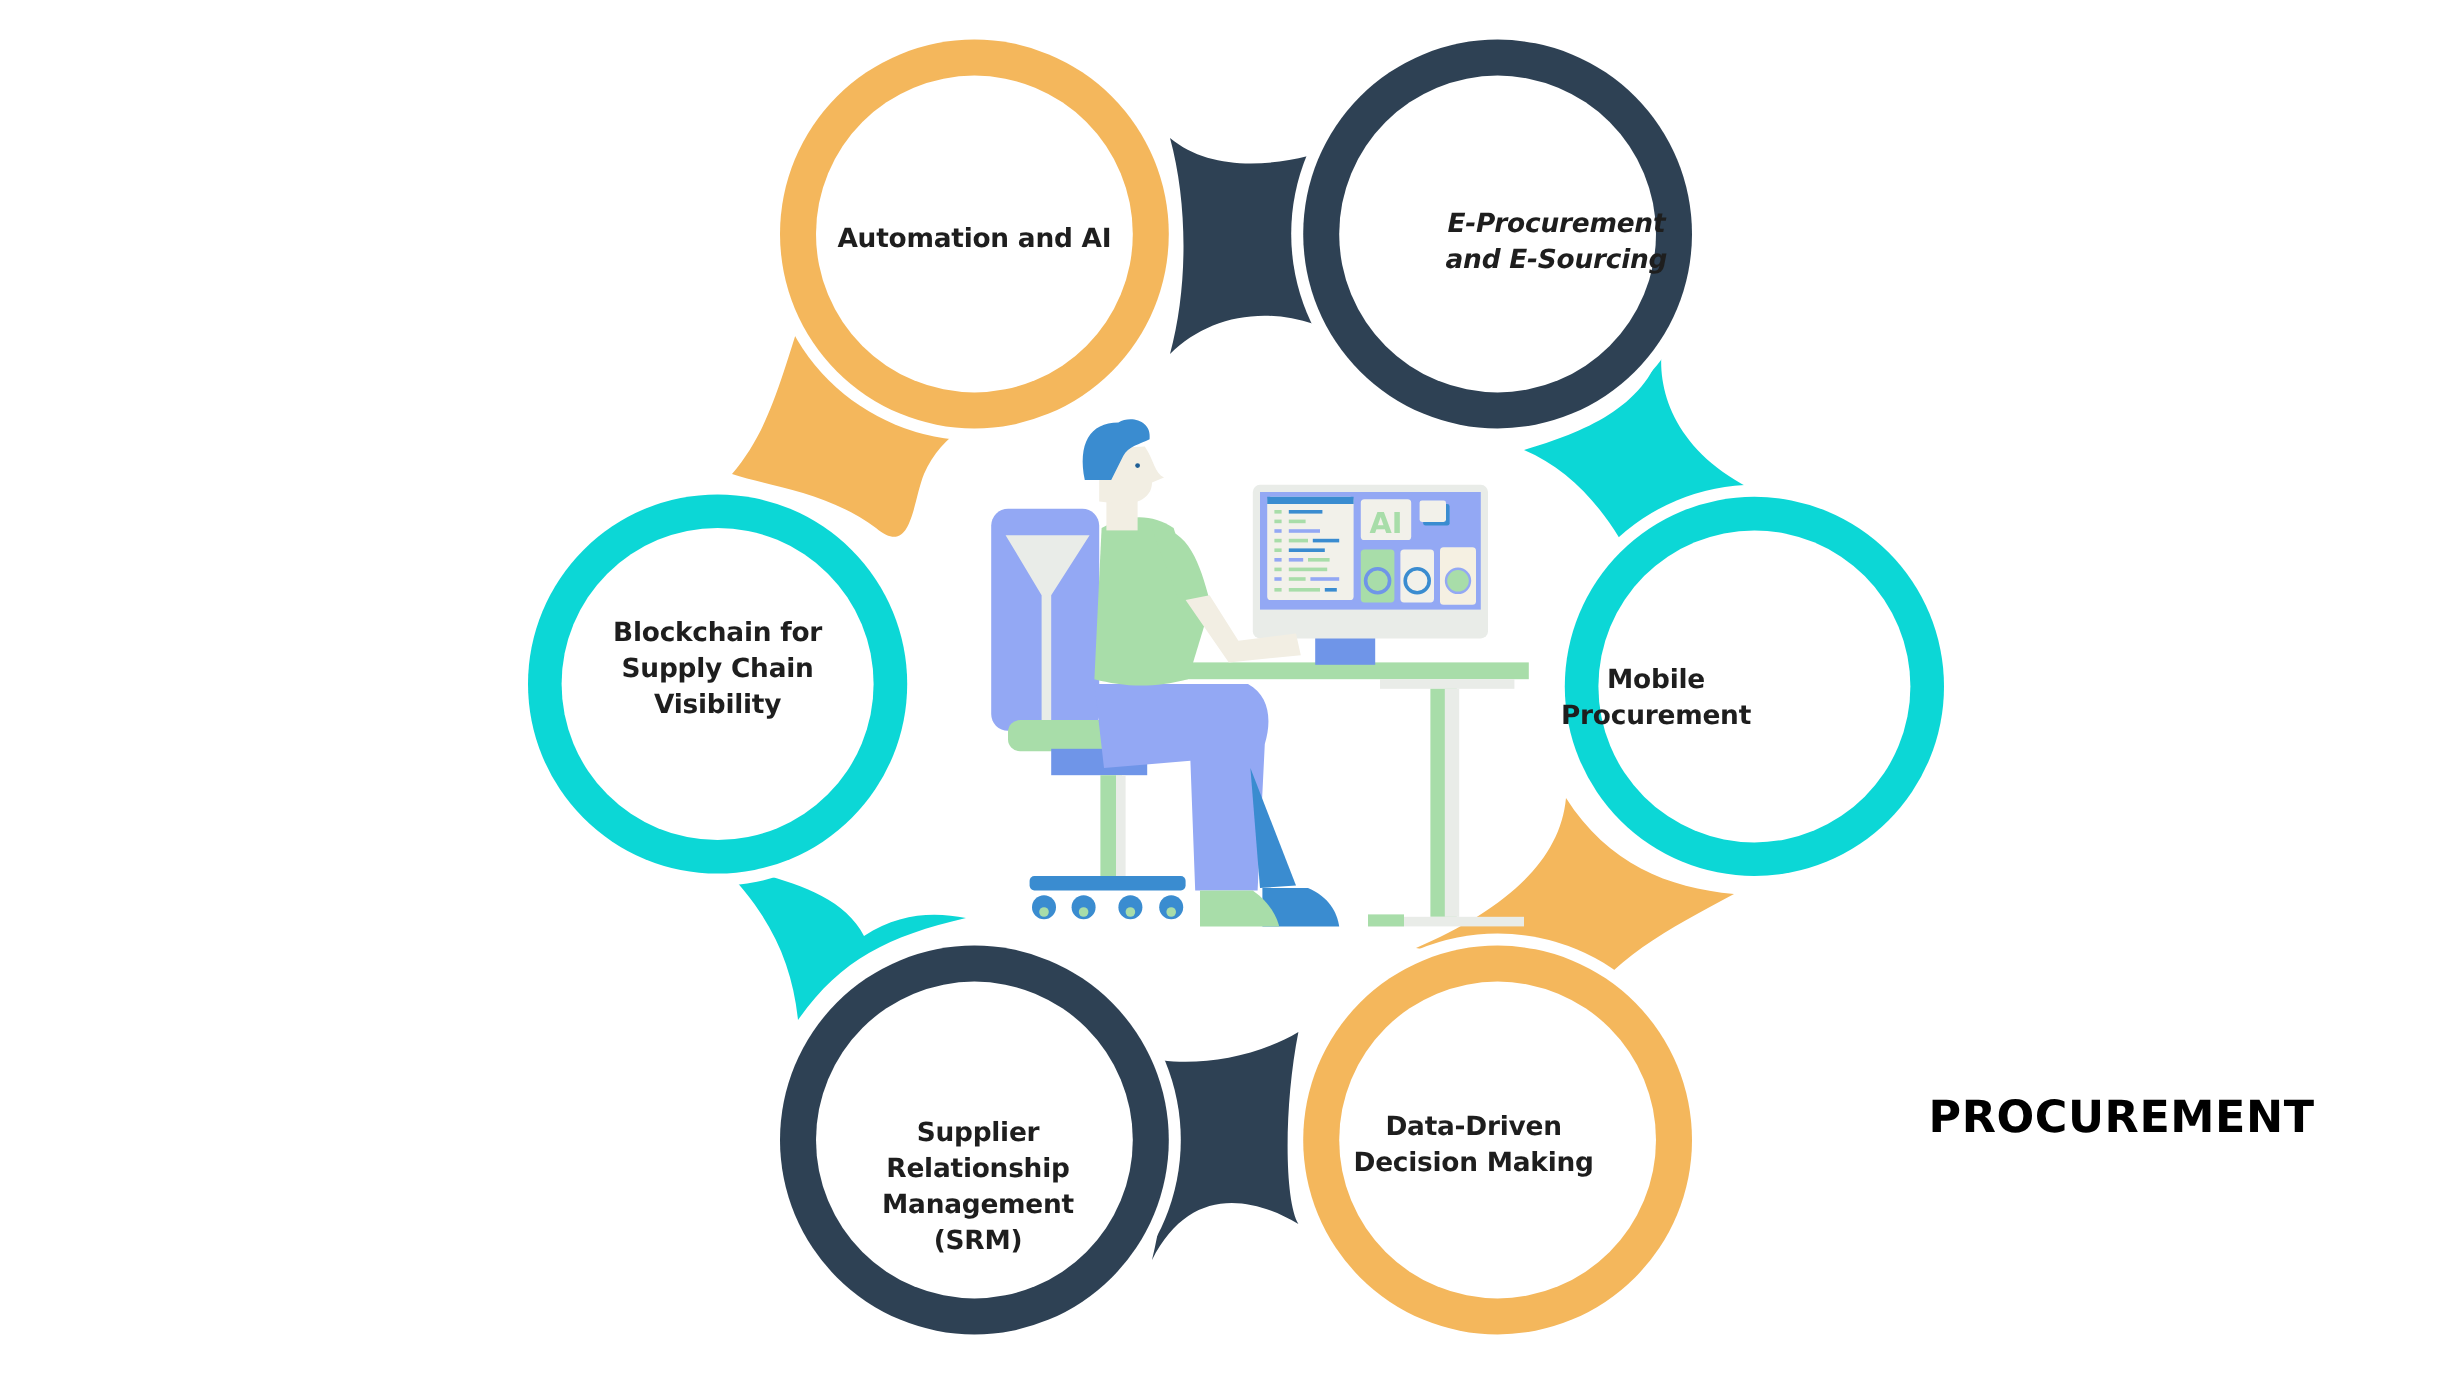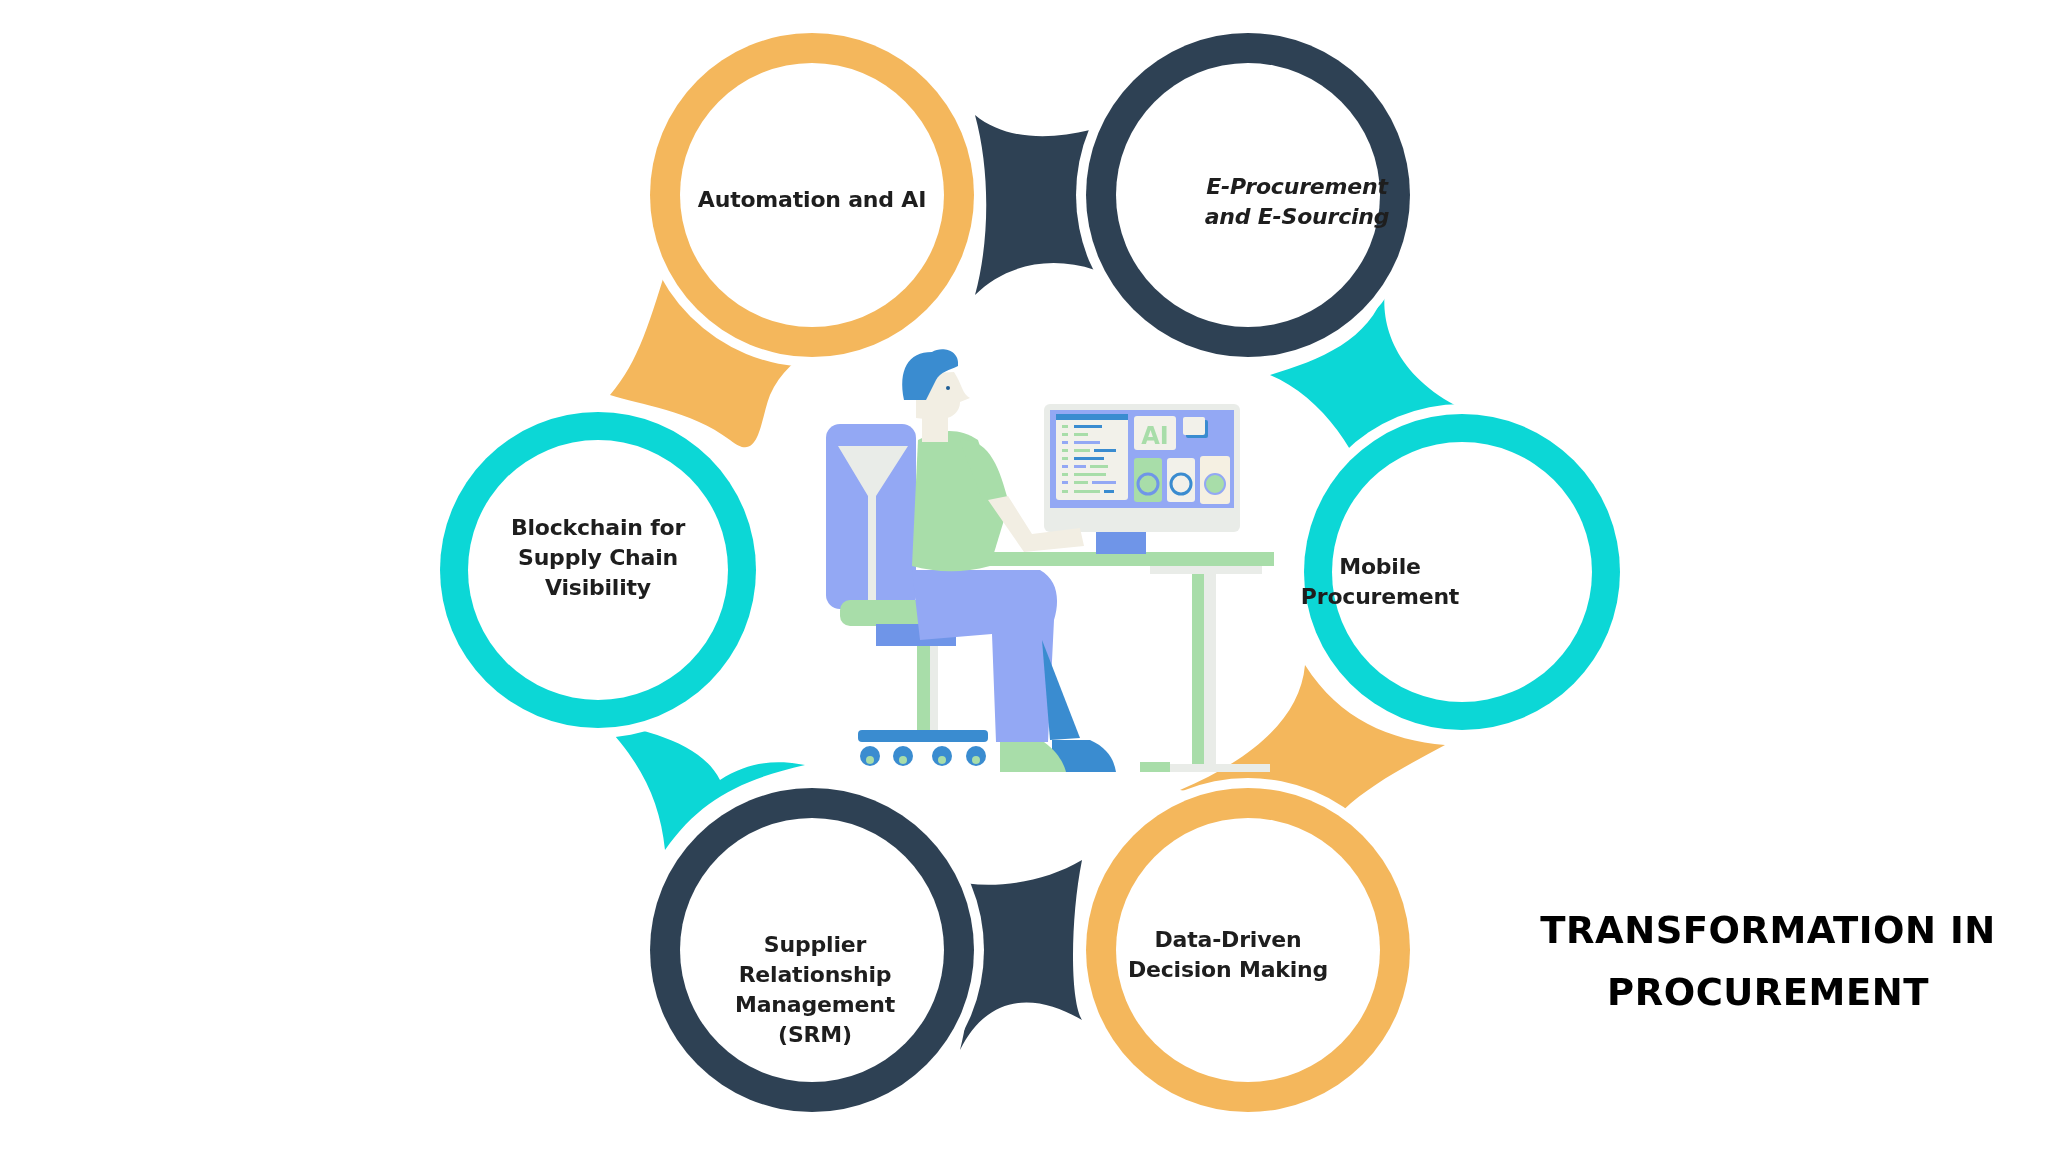--- a/index.html
+++ b/index.html
@@ -162,15 +162,14 @@
 Decision Making</div>
 <div class="node-label" style="left:815px; top:955px;margin-top:35px;">Supplier
 Relationship
 Management
 (SRM)</div>
 <div class="node-label" style="left:598px; top:558px;">Blockchain for
 Supply Chain
 Visibility</div>
 
 <div class="title">
-  <div>TRANSFORMATION IN</div>
   <div>PROCUREMENT</div>
 </div>
 
 </body></html>

